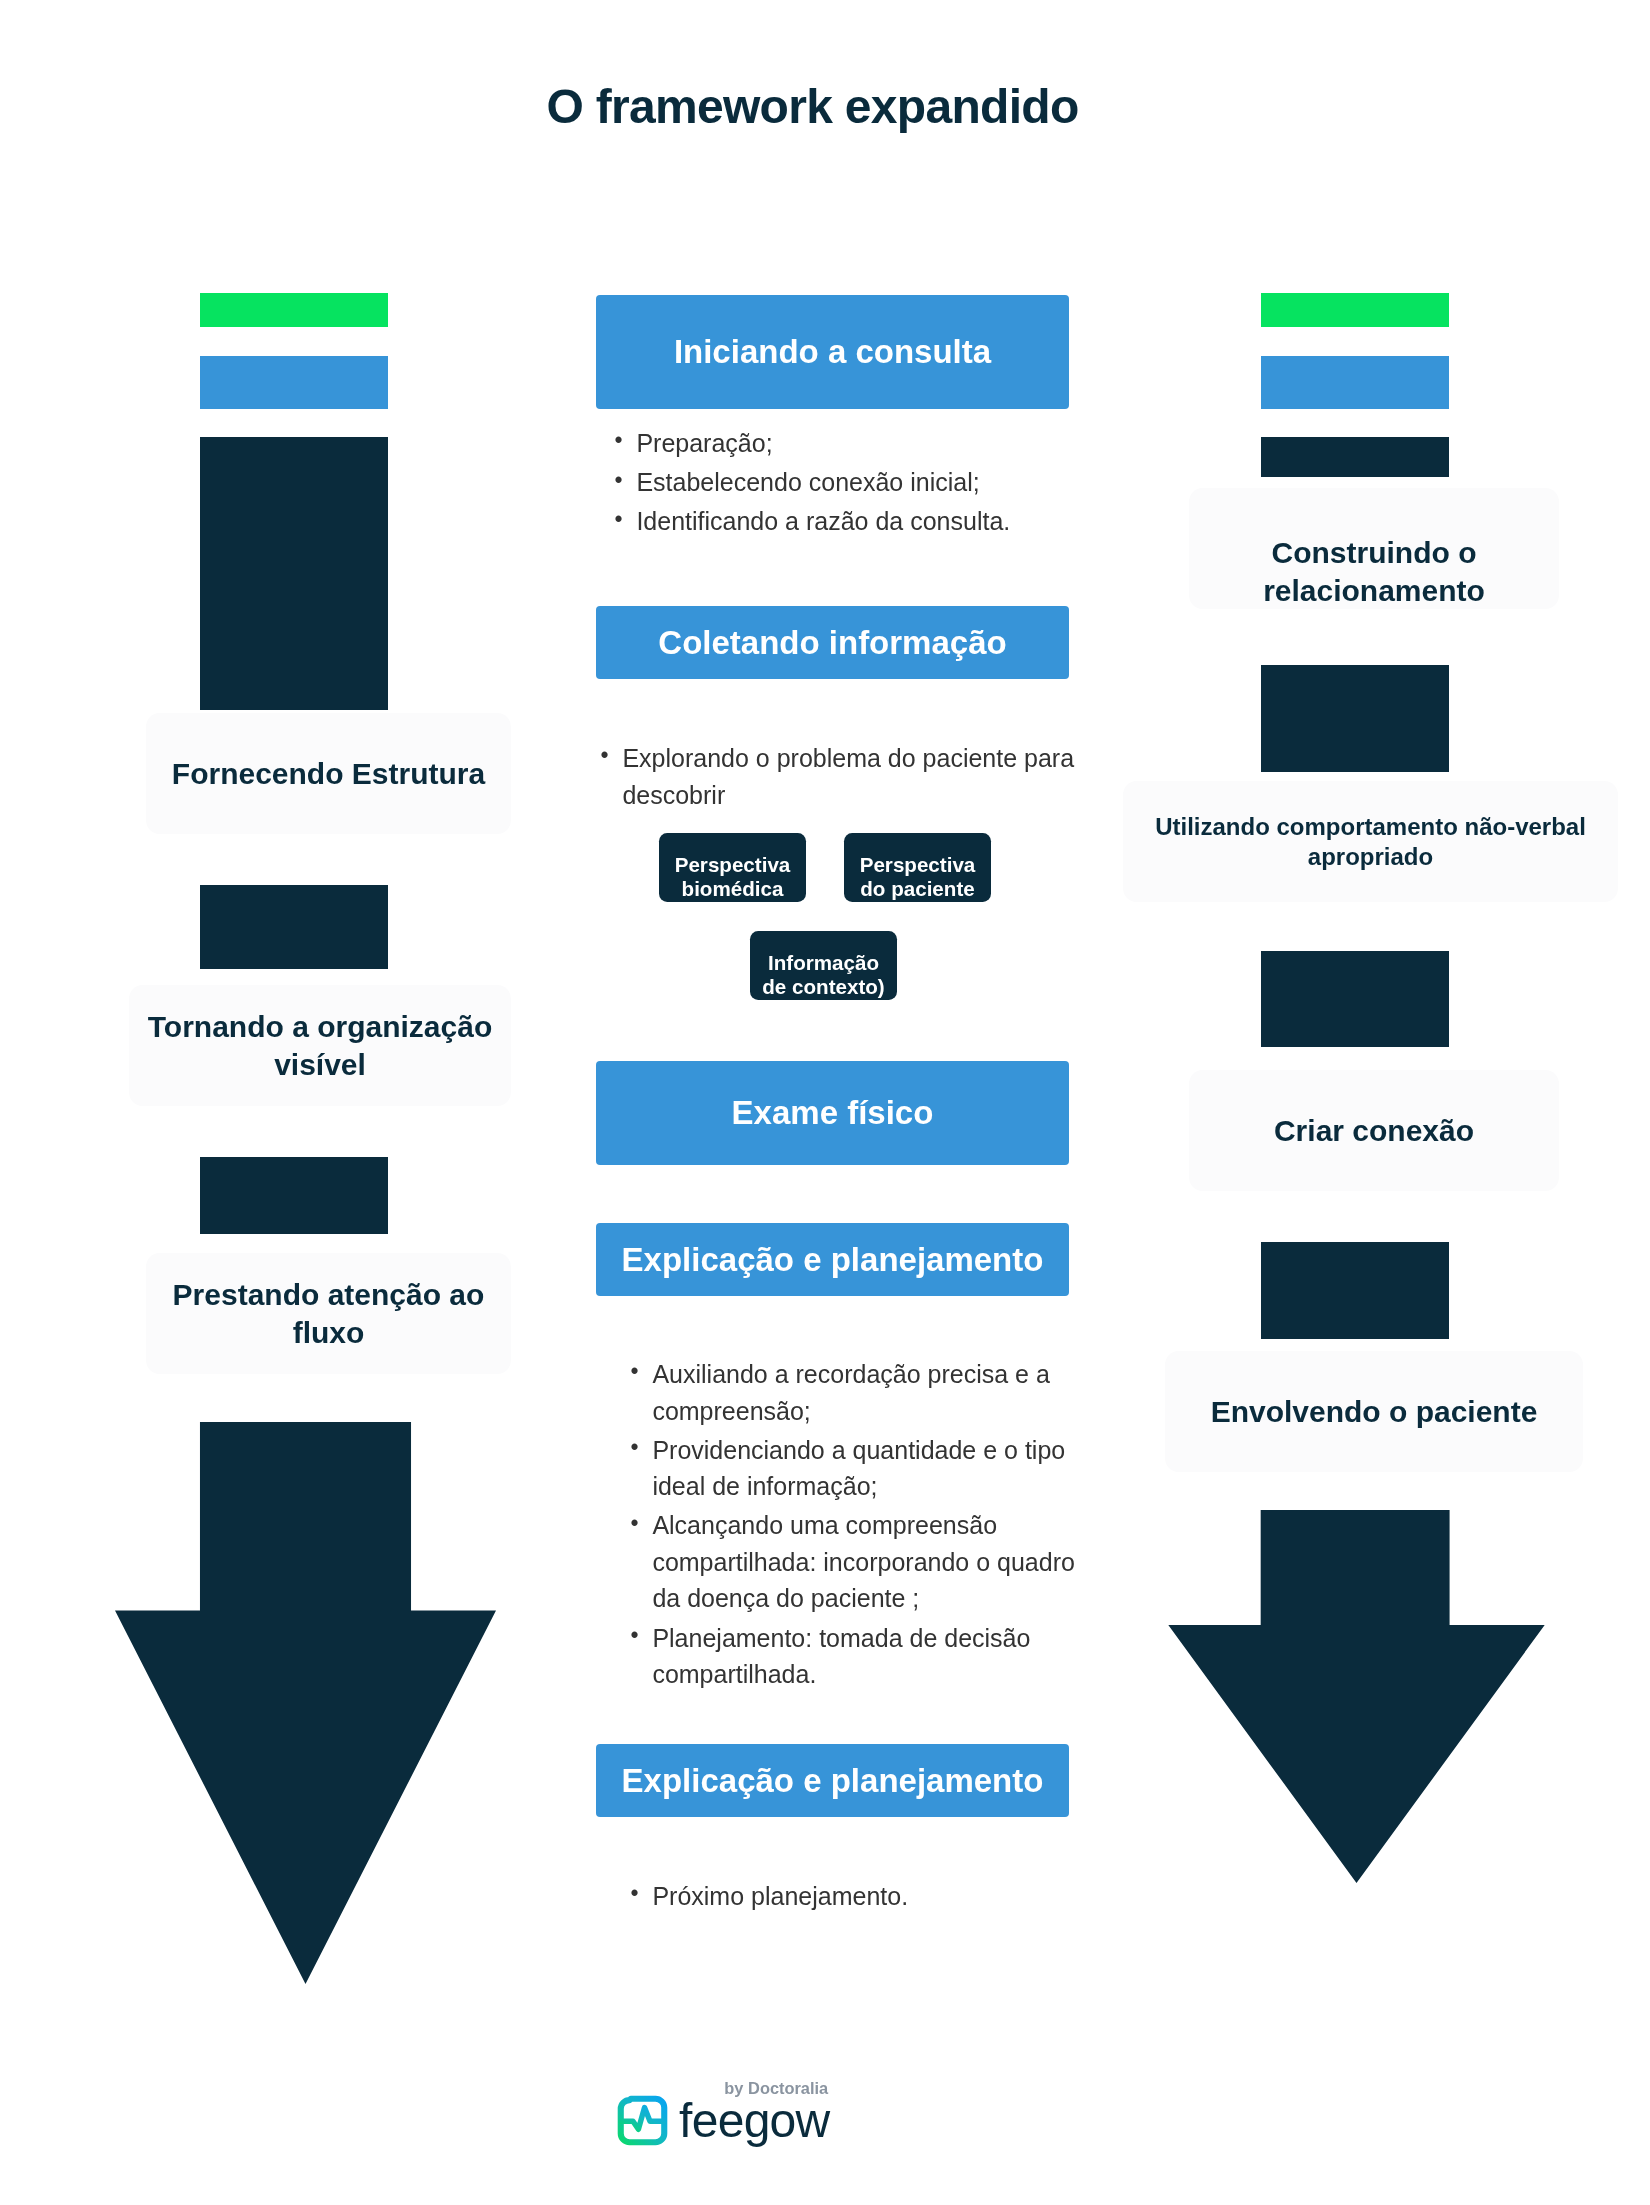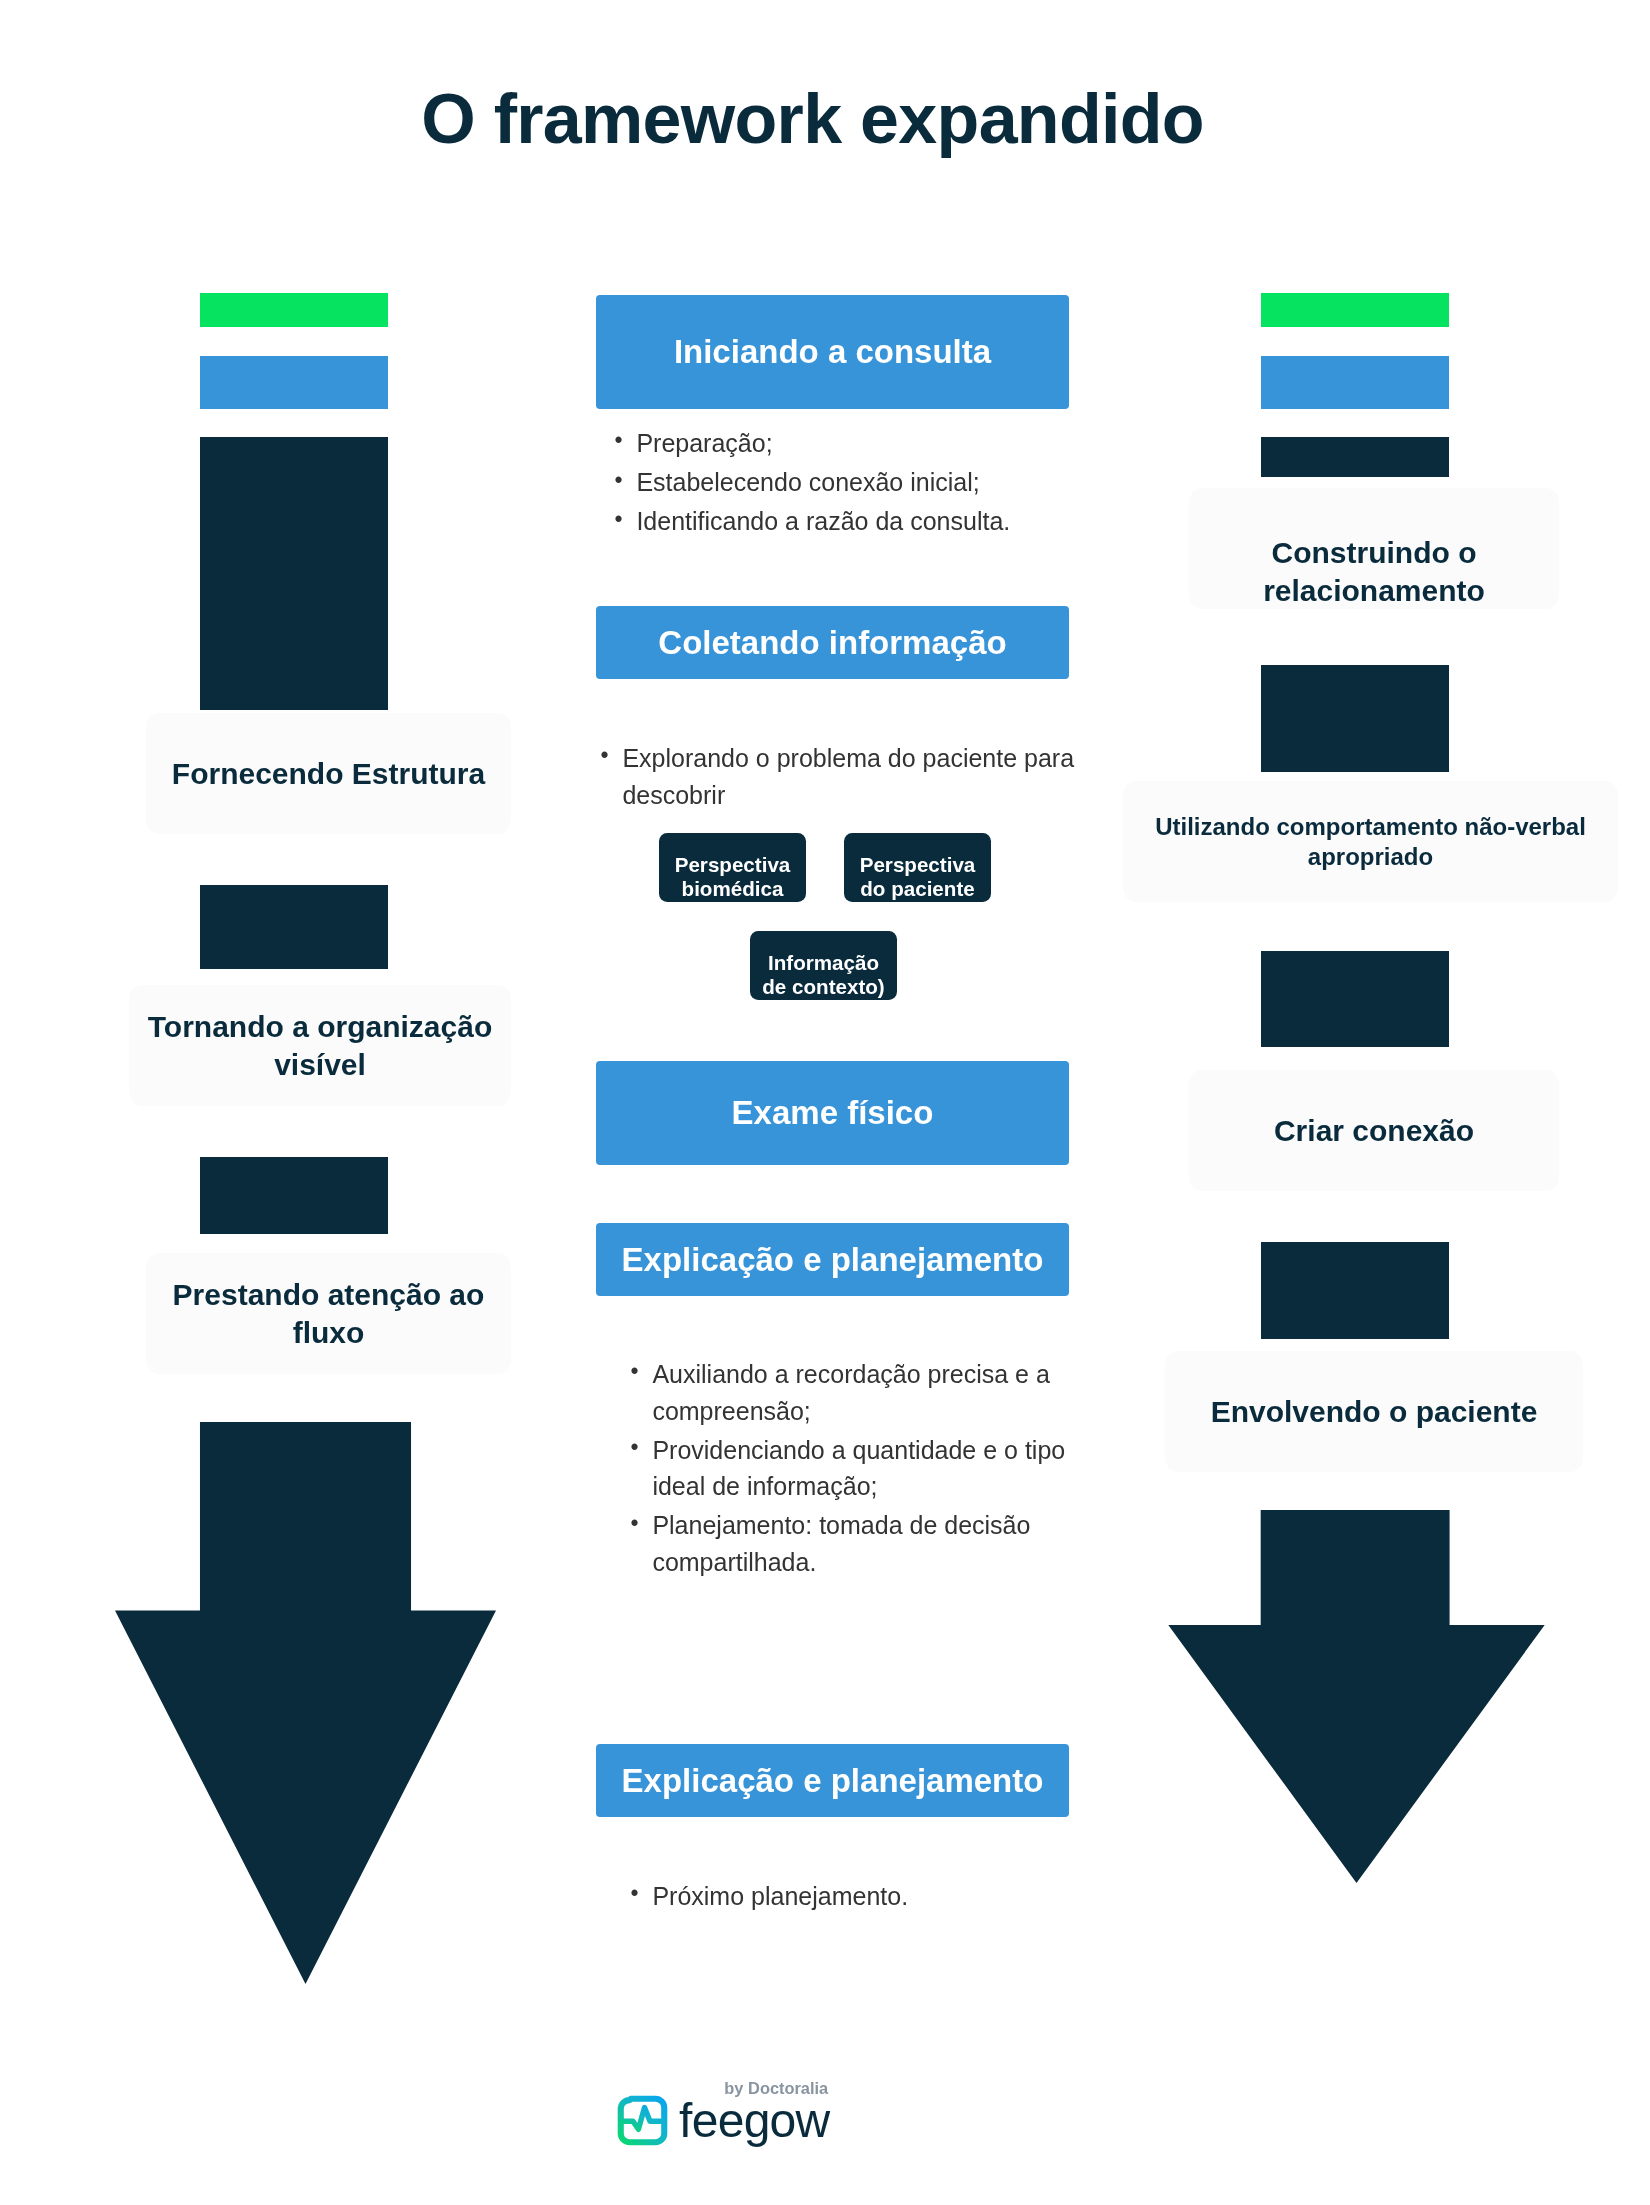--- a/index.html
+++ b/index.html
@@ -10,21 +10,21 @@
     position:relative;
     overflow:hidden;
     -webkit-font-smoothing:antialiased;
   }
   .page{position:relative;width:1650px;height:2205px;}
 
   
   .page-title{
     position:absolute;left:0;top:81px;width:1625px;
     text-align:center;
-    font-size:70px;font-weight:bold;
+    font-size:48px;font-weight:bold;
     color:#0A2B3C;
     letter-spacing:-0.7px;
     line-height:1.1;
   }
 
   
   .bar{position:absolute;}
   .bar-green{background:#06E360;}
   .bar-blue{background:#3794D8;}
   .bar-dark{background:#0A2B3C;}
@@ -184,20 +184,21 @@
       <div class="bb-label">Exame físico</div>
     </div>
 
     <div class="blue-box" style="left:596px;top:1223px;width:473px;height:73px;">
       <div class="bb-label">Explicação e planejamento</div>
     </div>
     <div class="bullets" style="left:625px;top:1356px;width:452px;">
       <ul>
         <li>Auxiliando a recordação precisa e a compreensão;</li>
         <li>Providenciando a quantidade e o tipo ideal de informação;</li>
+        <li>Alcançando uma compreensão compartilhada: incorporando o quadro da doença do paciente ;</li>
         <li>Planejamento: tomada de decisão compartilhada.</li>
       </ul>
     </div>
 
     <div class="blue-box" style="left:596px;top:1744px;width:473px;height:73px;">
       <div class="bb-label">Explicação e planejamento</div>
     </div>
     <div class="bullets" style="left:625px;top:1878px;width:452px;">
       <ul>
         <li>Próximo planejamento.</li>

